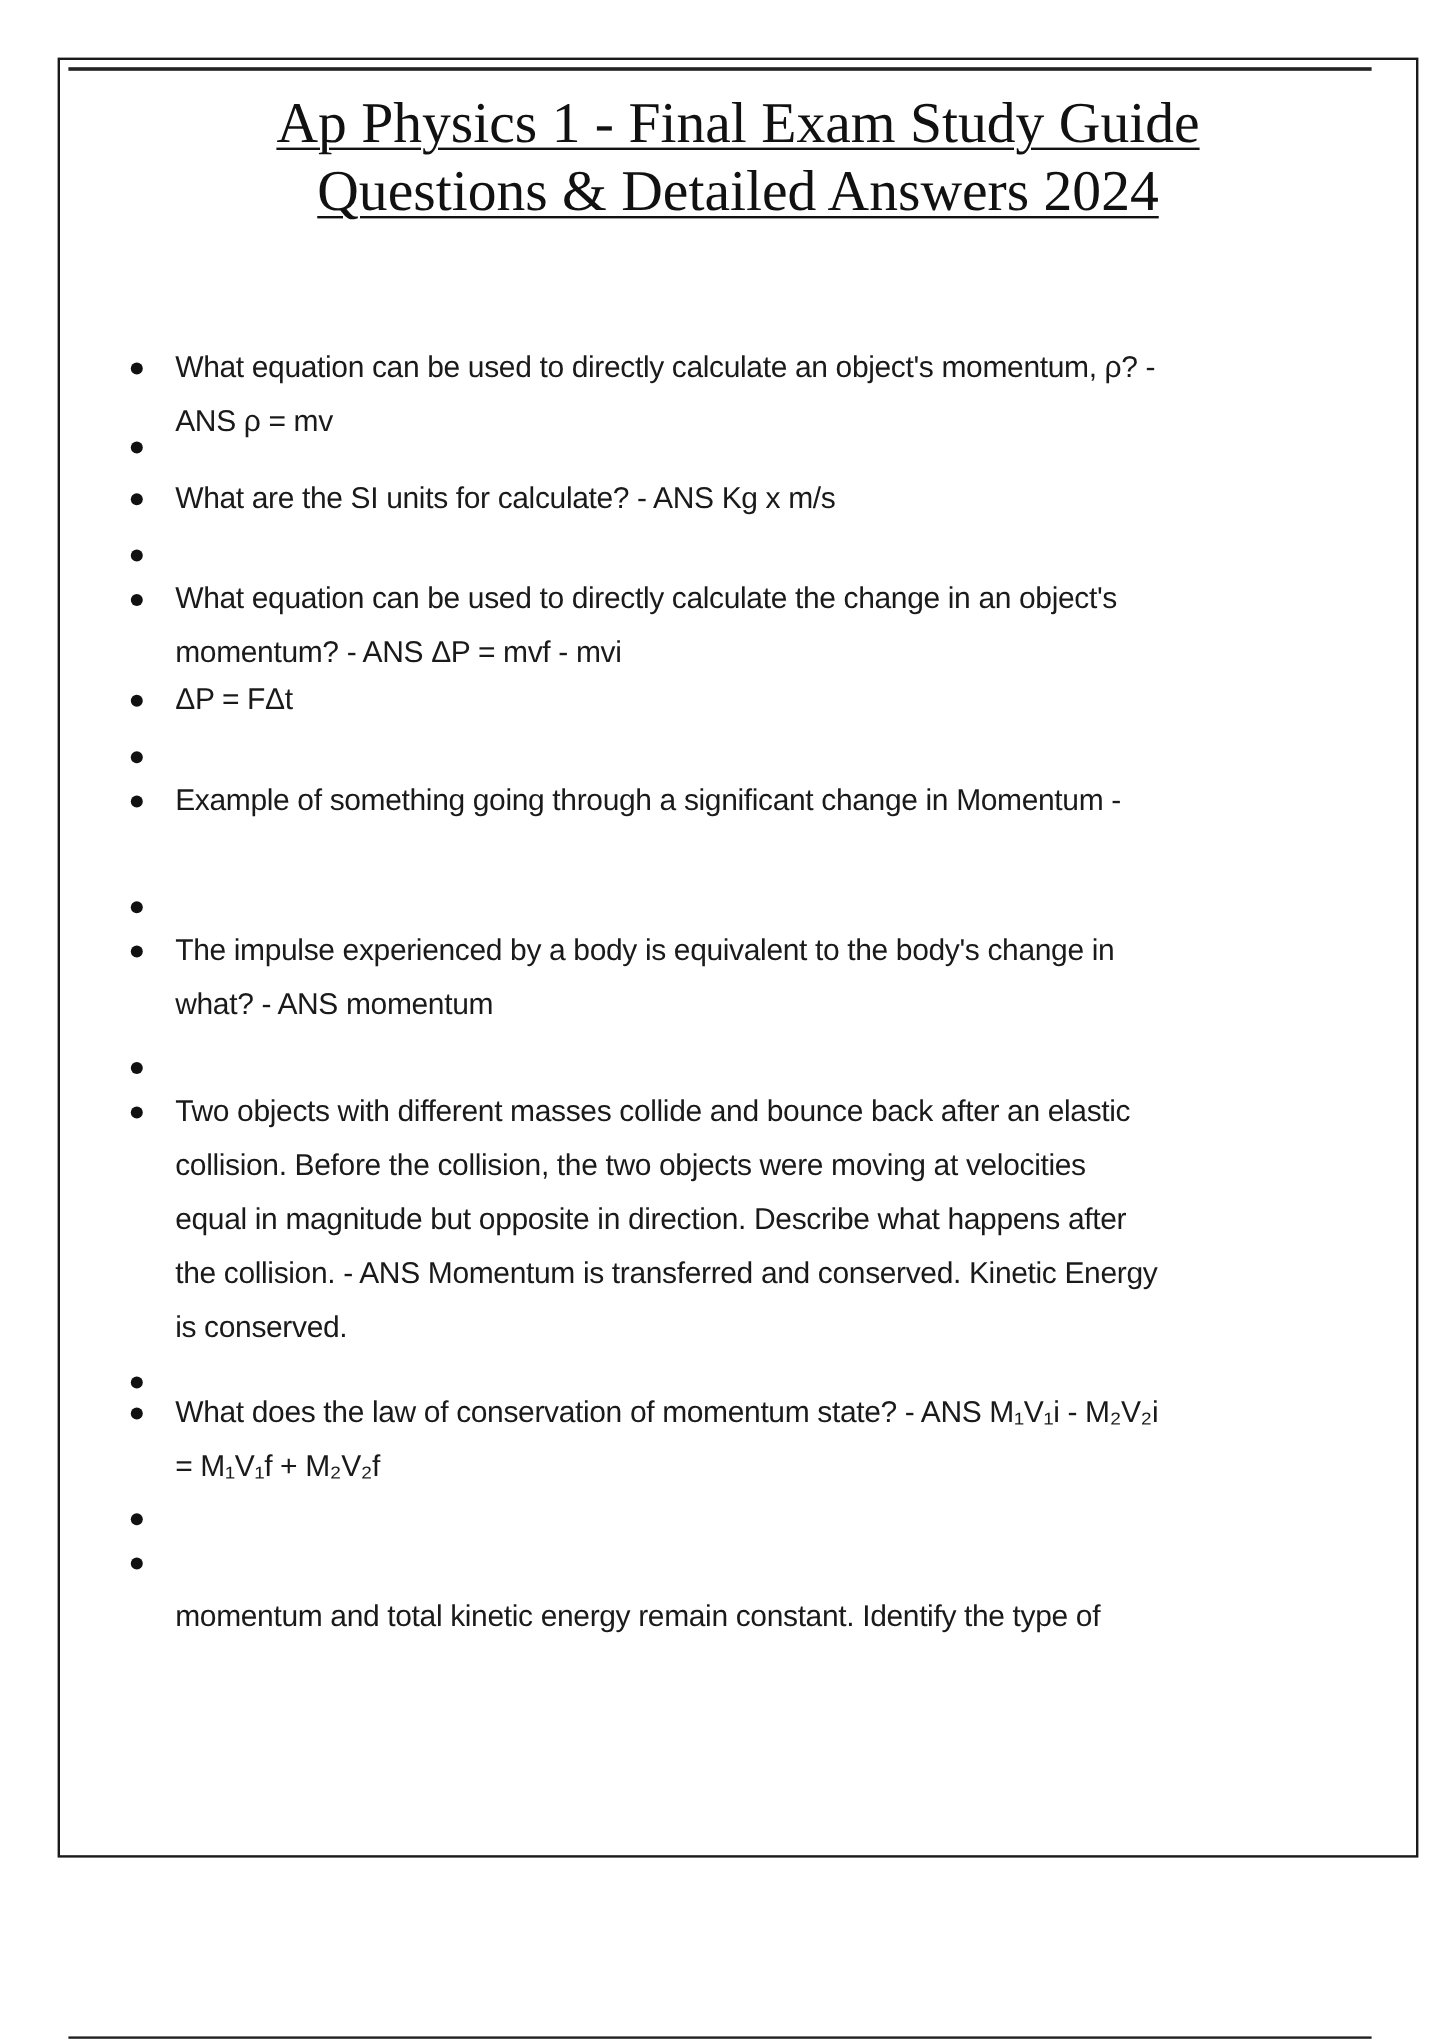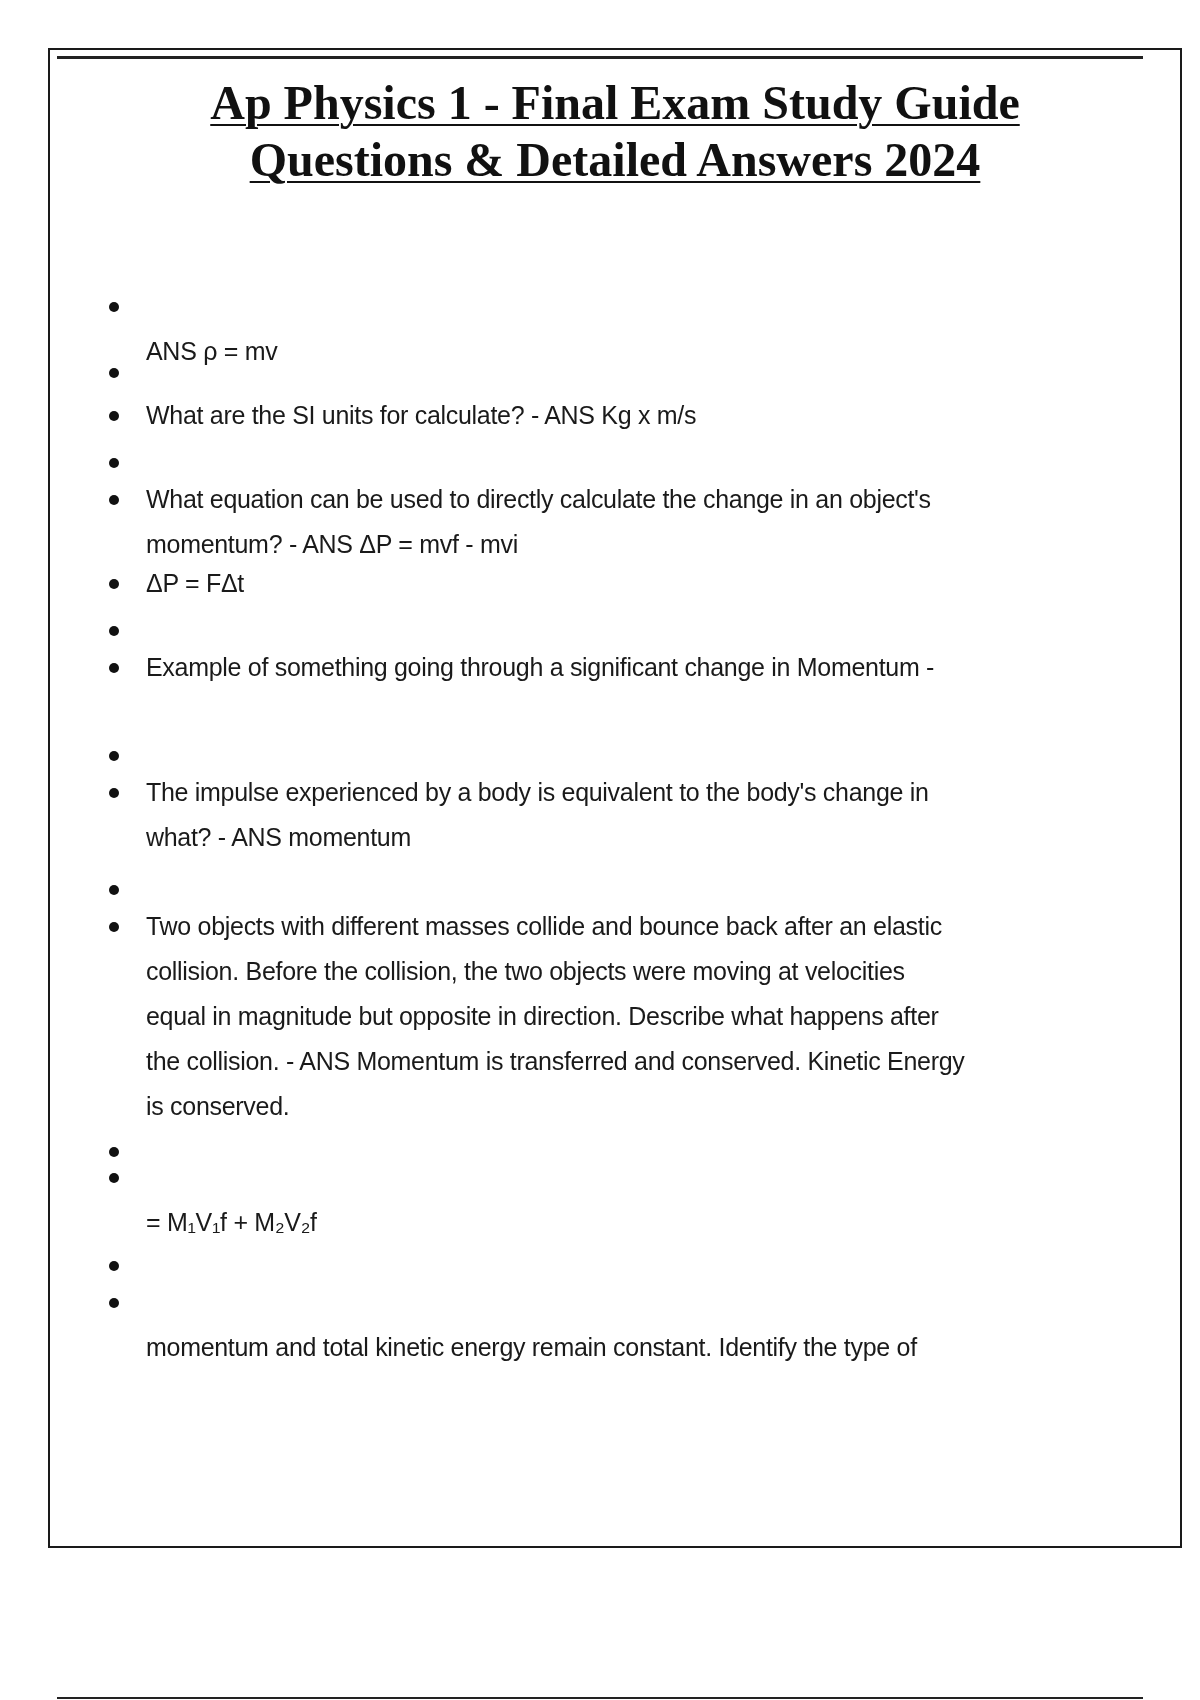--- a/index.html
+++ b/index.html
@@ -11,21 +11,21 @@
   .top-rule {
     position: absolute; left: 57px; top: 56px; width: 1086px; height: 0;
     border-top: 3px solid #222;
   }
   .bottom-rule {
     position: absolute; left: 57px; top: 1697px; width: 1086px; height: 0;
     border-top: 2px solid #222;
   }
   .title {
     position: absolute; left: 48px; top: 74px; width: 1134px; text-align: center;
-    font-family: "Liberation Serif", "DejaVu Serif", serif; font-weight: bold;
+    font-family: "Liberation Serif", "DejaVu Serif", serif; font-weight: normal;
     font-size: 48px; line-height: 57px; color: #111;
   }
   .title span { text-decoration: underline; text-decoration-thickness: 2px; text-underline-offset: 5px; display: inline-block; }
   .list {
     position: absolute; left: 0; top: 284px; width: 1200px; margin: 0; padding: 0; list-style: none;
     font-family: "Liberation Sans", "DejaVu Sans", sans-serif; font-size: 25px; color: #1a1a1a;
     letter-spacing: -0.3px;
   }
   .item { position: absolute; left: 0; width: 1200px; }
   .bullet {
@@ -40,21 +40,21 @@
 <div class="top-rule"></div>
 
 <div class="title">
   <span>Ap Physics 1 - Final Exam Study Guide</span><br>
   <span>Questions &amp; Detailed Answers 2024</span>
 </div>
 
 <div class="list">
   <div class="item" style="top:0px">
     <div class="bullet" style="top:18px"></div>
-    <div class="text"><br><span>ANS ρ = mv</span></div>
+    <div class="text"><span>What equation can be used to directly calculate an object's momentum, ρ? -</span><br><span>ANS ρ = mv</span></div>
   </div>
   <div class="item" style="top:84px">
     <div class="bullet" style="top:0px"></div>
   </div>
   <div class="item" style="top:109px">
     <div class="bullet" style="top:18px"></div>
     <div class="text">What are the SI units for calculate? - ANS Kg x m/s</div>
   </div>
   <div class="item" style="top:174px">
     <div class="bullet" style="top:0px"></div>
@@ -86,21 +86,21 @@
   </div>
   <div class="item" style="top:620px">
     <div class="bullet" style="top:18px"></div>
     <div class="text"><span>Two objects with different masses collide and bounce back after an elastic</span><br><span>collision. Before the collision, the two objects were moving at velocities</span><br><span>equal in magnitude but opposite in direction. Describe what happens after</span><br><span>the collision. - ANS Momentum is transferred and conserved. Kinetic Energy</span><br><span>is conserved.</span></div>
   </div>
   <div class="item" style="top:863px">
     <div class="bullet" style="top:0px"></div>
   </div>
   <div class="item" style="top:871px">
     <div class="bullet" style="top:18px"></div>
-    <div class="text"><br><span>= M₁V₁f + M₂V₂f</span></div>
+    <div class="text"><span>What does the law of conservation of momentum state? - ANS M₁V₁i - M₂V₂i</span><br><span>= M₁V₁f + M₂V₂f</span></div>
   </div>
   <div class="item" style="top:977px">
     <div class="bullet" style="top:0px"></div>
   </div>
   <div class="item" style="top:996px">
     <div class="bullet" style="top:18px"></div>
     <div class="text"><br><span>momentum and total kinetic energy remain constant. Identify the type of</span><br></div>
   </div>
 </div>
 

